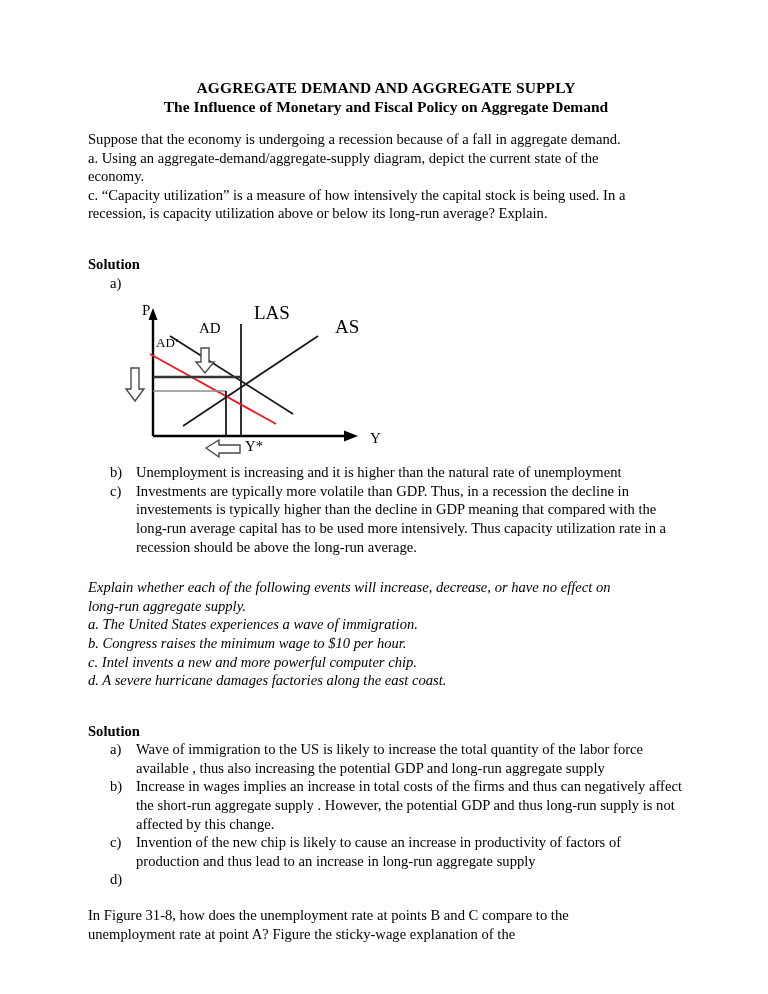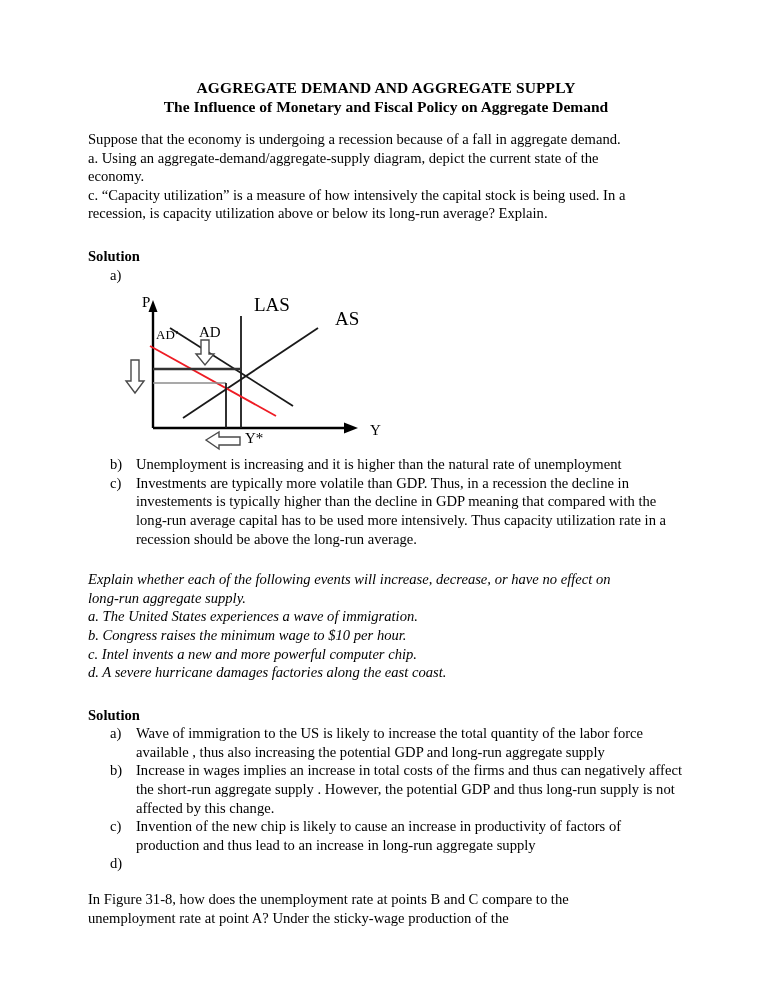--- a/index.html
+++ b/index.html
@@ -42,21 +42,21 @@
     line-height: 18.6px;
     margin-top: 14px;
     text-align: left;
   }
   .para .ln { display: block; }
 
   .section-label {
     font-weight: bold;
     font-size: 14.6px;
     line-height: 18.6px;
-    margin-top: 24px;
+    margin-top: 32px;
   }
 
   .sub-a {
     font-size: 14.6px;
     line-height: 18.6px;
     margin-left: 22px;
   }
 
   
   .olist {
@@ -150,21 +150,21 @@
         <g>
           <polygon points="113,52 121,52 121,66 126,66 117,77 108,66 113,66" fill="#ffffff" stroke="#4a4a4a" stroke-width="1.4"></polygon>
         </g>
 
         <g>
           <polygon points="118,152 131,144 131,149 152,149 152,157 131,157 131,161" fill="#ffffff" stroke="#4a4a4a" stroke-width="1.4"></polygon>
         </g>
       </svg>
 
       <span class="fig-label" style="left:54px; top:6px; font-size:15px;">P</span>
-      <span class="fig-label" style="left:111px; top:36px; font-size:15px;">AD</span>
+      <span class="fig-label" style="left:111px; top:24px; font-size:15px;">AD</span>
       <span class="fig-label" style="left:68px; top:39px; font-size:13px;">AD’</span>
       <span class="fig-label" style="left:166px; top:6px; font-size:19px;">LAS</span>
       <span class="fig-label" style="left:247px; top:20px; font-size:19px;">AS</span>
       <span class="fig-label" style="left:157px; top:142px; font-size:15px;">Y*</span>
       <span class="fig-label" style="left:282px; top:134px; font-size:15px;">Y</span>
     </div>
 
     <ul class="olist" style="margin-top:2px;">
       <li>
         <span class="marker">b)</span>
@@ -199,17 +199,17 @@
         <span class="marker">c)</span>
         <span>Invention of the new chip is likely  to cause an  increase in productivity of factors of production  and thus lead to an increase  in long-run aggregate supply</span>
       </li>
       <li>
         <span class="marker">d)</span>
       </li>
     </ul>
 
     <div class="para" style="margin-top:36px;">
       <span class="ln">In Figure 31-8, how does the unemployment rate at points B and C compare to the</span>
-      <span class="ln">unemployment rate at point A? Under the sticky-wage production of the</span>
+      <span class="ln">unemployment rate at point A? Figure the sticky-wage explanation of the</span>
     </div>
 
   </div>
 </div>
 
 </body></html>

